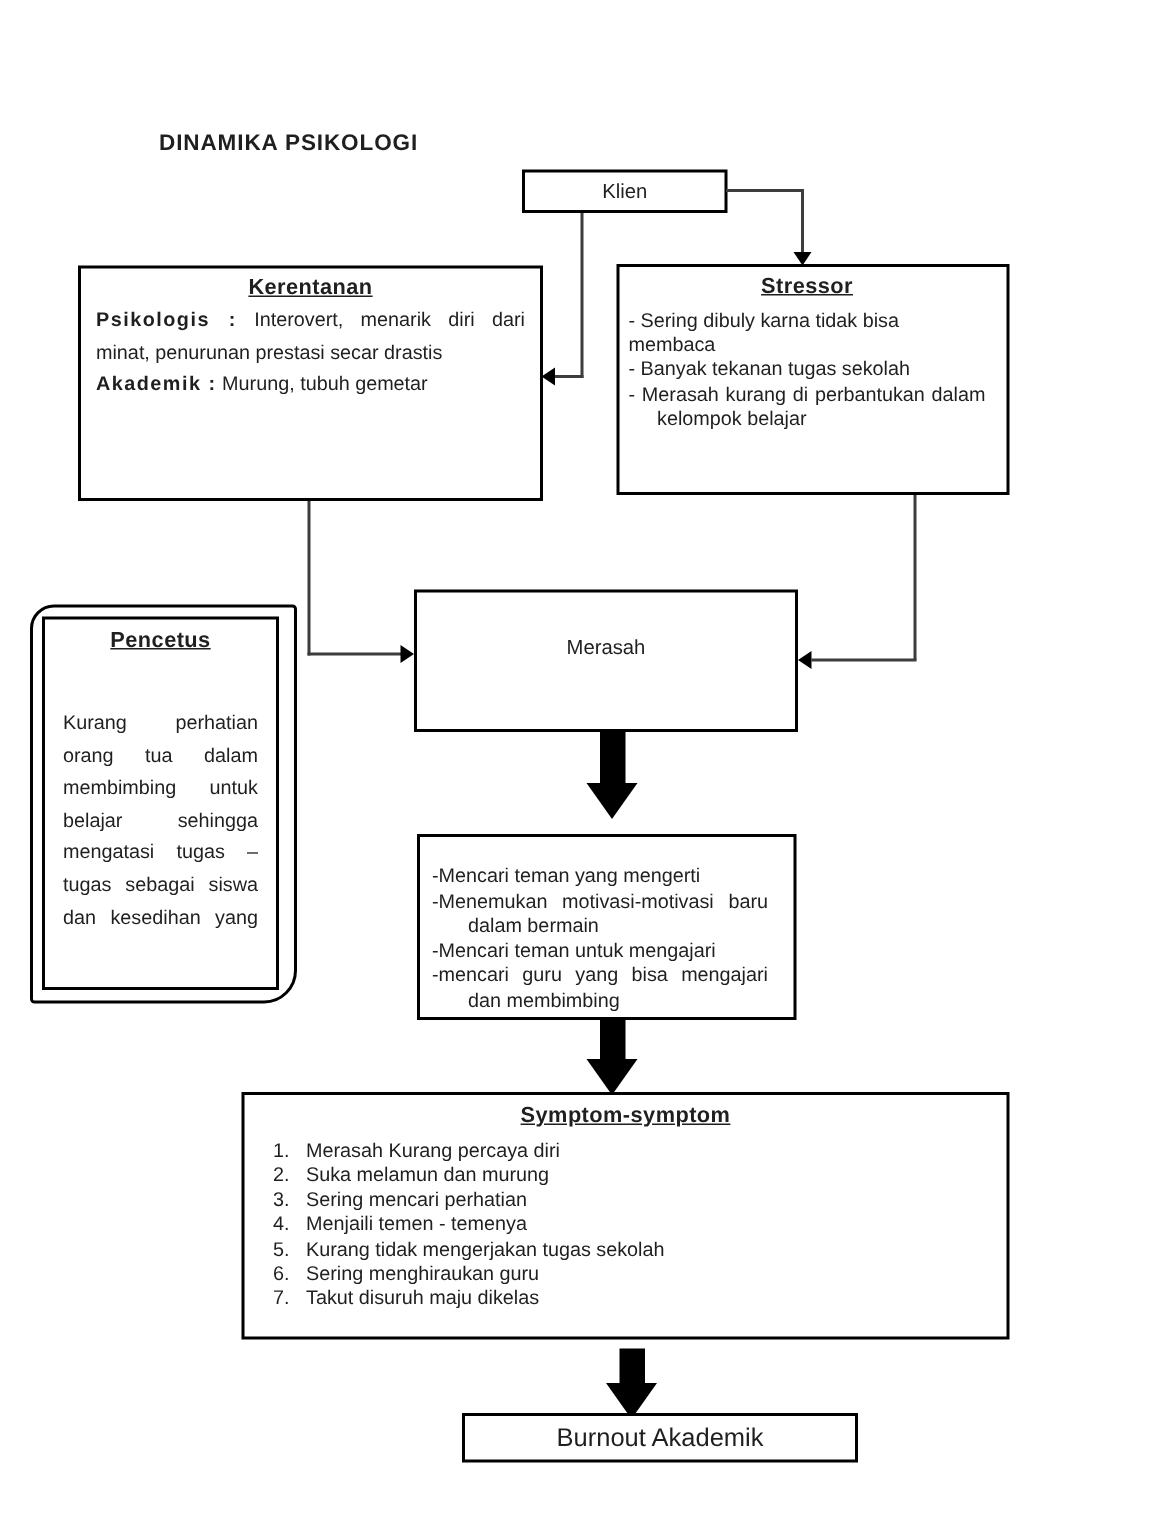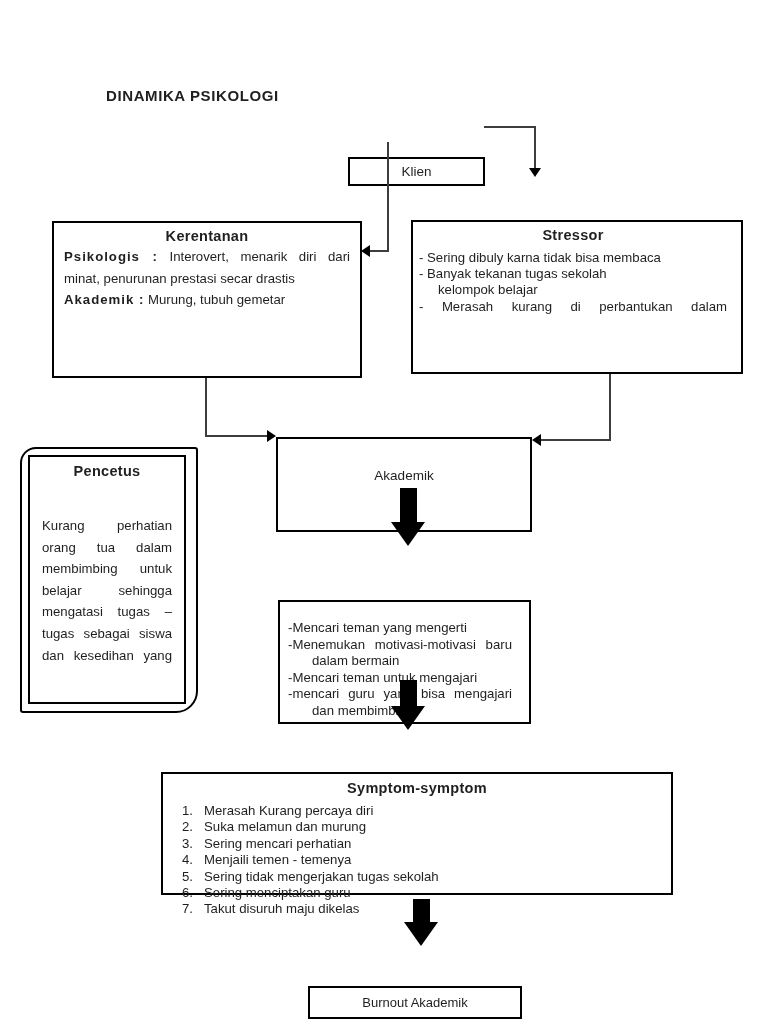--- a/index.html
+++ b/index.html
@@ -8,23 +8,23 @@
   }
   html,body{margin:0;padding:0;}
   body{
     width:768px;height:1024px;background:var(--background);
     font-family:"Liberation Sans",sans-serif;color:var(--ink);
     position:relative;overflow:hidden;
   }
   .page{position:absolute;inset:0;}
   .abs{position:absolute;box-sizing:border-box;}
   .box{position:absolute;box-sizing:border-box;background:var(--background);
-       border:2px solid var(--border);margin-top:44px;}
+       border:2px solid var(--border);}
   .doc-title{font-size:15px;font-weight:bold;letter-spacing:.6px;text-align:left;}
-  .box-title{font-size:14.5px;font-weight:bold;
+  .box-title{font-size:14.5px;font-weight:bold;text-decoration:underline;
              text-align:center;letter-spacing:.3px;}
   .body13{font-size:13.2px;line-height:21.6px;}
   .jl{text-align:justify;text-align-last:justify;}
   .kerentanan-line b{letter-spacing:1px;}
   .stress-line{font-size:13.2px;line-height:16.2px;}
   .stress-cont{padding-left:19px;}
   .cope-line{font-size:13.2px;line-height:16.5px;}
   .cope-cont{padding-left:24px;}
   .sym-row{display:flex;font-size:13.2px;line-height:16.4px;padding-left:9px;}
   .sym-num{width:22px;flex:0 0 22px;}
@@ -71,98 +71,98 @@
 
   <div class="box" style="left:52px;top:177px;width:310px;height:157px;padding:5px 10px;">
     <div class="box-title">Kerentanan</div>
     <div class="body13" style="margin-top:2px;">
       <div class="jl kerentanan-line"><b>Psikologis :</b> <span>Interovert, menarik diri dari</span></div>
       <div class="kerentanan-line">minat, penurunan prestasi secar drastis</div>
       <div class="kerentanan-line"><b>Akademik :</b> <span>Murung, tubuh gemetar</span></div>
     </div>
   </div>
 
-  <div class="box" style="left:411px;top:176px;width:332px;height:154px;padding:5px 14px 5px 6px;">
+  <div class="box" style="left:411px;top:176px;width:262px;height:154px;padding:5px 14px 5px 6px;">
     <div class="box-title">Stressor</div>
     <div style="margin-top:7px;">
       <div class="stress-line">- Sering dibuly karna tidak bisa membaca</div>
       <div class="stress-line">- Banyak tekanan tugas sekolah</div>
+      <div class="stress-line jl">- Merasah kurang di perbantukan dalam</div>
       <div class="stress-line stress-cont">kelompok belajar</div>
-      <div class="stress-line jl">- Merasah kurang di perbantukan dalam</div>
     </div>
   </div>
 
   <div class="box" style="left:20px;top:403px;width:178px;height:266px;border-radius:16px 3px 22px 3px;"></div>
   <div class="box" style="left:28px;top:411px;width:158px;height:249px;padding:6px 12px;overflow:hidden;">
     <div class="box-title">Pencetus</div>
     <div class="body13" style="margin-top:36px;">
       <div class="jl">Kurang perhatian</div>
       <div class="jl">orang tua dalam</div>
       <div class="jl">membimbing untuk</div>
       <div class="jl">belajar sehingga</div>
       <div class="jl">mengatasi tugas –</div>
       <div class="jl">tugas sebagai siswa</div>
       <div class="jl">dan kesedihan yang</div>
 
     </div>
   </div>
 
   <div class="box" style="left:276px;top:393px;width:256px;height:95px;padding-top:29px;text-align:center;font-size:13.5px;">
-    <span>Akademik</span>
+    <span>Merasah</span>
   </div>
 
   <div class="bshaft" style="left:400px;top:488px;height:34px;"></div>
   <div class="bhead" style="left:391px;top:522px;"></div>
 
   <div class="box" style="left:278px;top:556px;width:253px;height:124px;padding:18px 17px 0 8px;">
     <div class="cope-line">-Mencari teman yang mengerti</div>
     <div class="cope-line jl">-Menemukan motivasi-motivasi baru</div>
     <div class="cope-line cope-cont">dalam bermain</div>
     <div class="cope-line">-Mencari teman untuk mengajari</div>
     <div class="cope-line jl">-mencari guru yang bisa mengajari</div>
     <div class="cope-line cope-cont">dan membimbing</div>
   </div>
 
   <div class="bshaft" style="left:400px;top:680px;height:27px;"></div>
   <div class="bhead" style="left:391px;top:706px;"></div>
 
-  <div class="box" style="left:161px;top:728px;width:512px;height:123px;padding:6px 10px;">
+  <div class="box" style="left:161px;top:728px;width:512px;height:165px;padding:6px 10px;">
     <div class="box-title">Symptom-symptom</div>
     <div style="margin-top:7px;">
       <div class="sym-row">
           <span class="sym-num">1.</span>
           <span>Merasah Kurang percaya diri</span>
         </div>
       <div class="sym-row">
           <span class="sym-num">2.</span>
           <span>Suka melamun dan murung</span>
         </div>
       <div class="sym-row">
           <span class="sym-num">3.</span>
           <span>Sering mencari perhatian</span>
         </div>
       <div class="sym-row">
           <span class="sym-num">4.</span>
           <span>Menjaili temen - temenya</span>
         </div>
       <div class="sym-row">
           <span class="sym-num">5.</span>
-          <span>Sering tidak mengerjakan tugas sekolah</span>
+          <span>Kurang tidak mengerjakan tugas sekolah</span>
         </div>
       <div class="sym-row">
           <span class="sym-num">6.</span>
-          <span>Sering menciptakan guru</span>
+          <span>Sering menghiraukan guru</span>
         </div>
       <div class="sym-row">
           <span class="sym-num">7.</span>
           <span>Takut disuruh maju dikelas</span>
         </div>
     </div>
   </div>
 
   <div class="bshaft" style="left:413px;top:899px;height:24px;"></div>
   <div class="bhead" style="left:404px;top:922px;"></div>
 
-  <div class="box center-flex" style="left:308px;top:942px;width:214px;height:33px;font-size:13px;">
+  <div class="box center-flex" style="left:308px;top:942px;width:264px;height:33px;font-size:17px;">
     <span>Burnout Akademik</span>
   </div>
 
 </div>
 
 </body></html>

